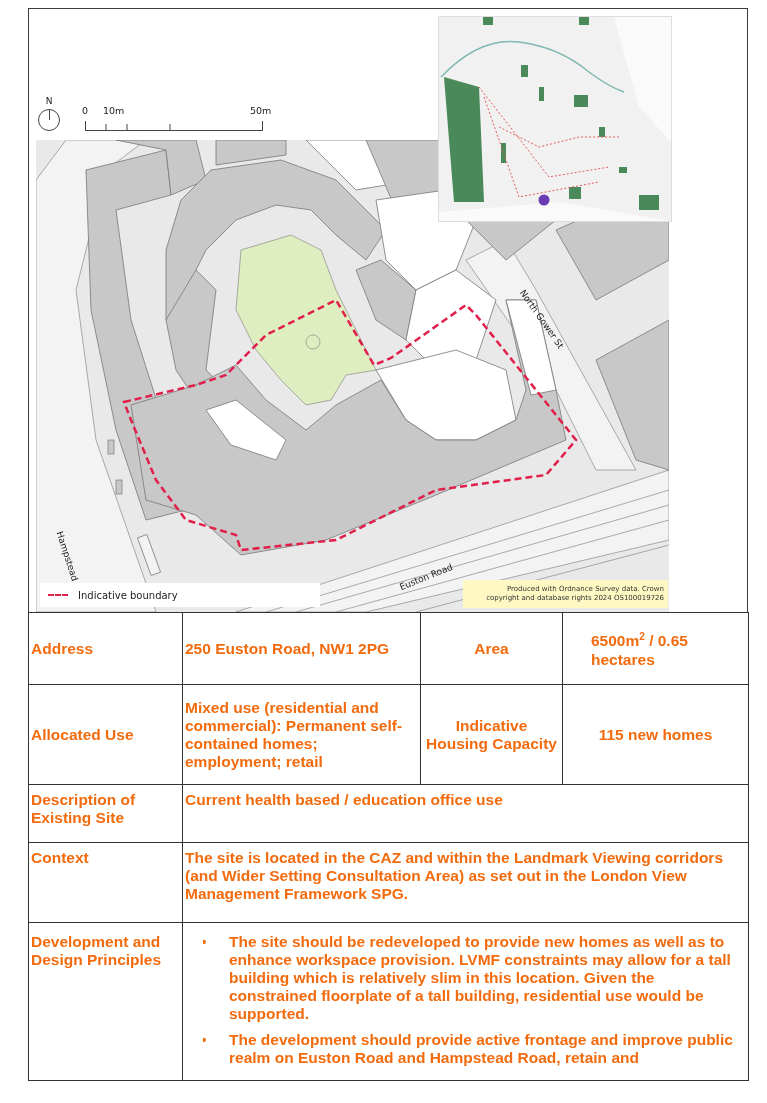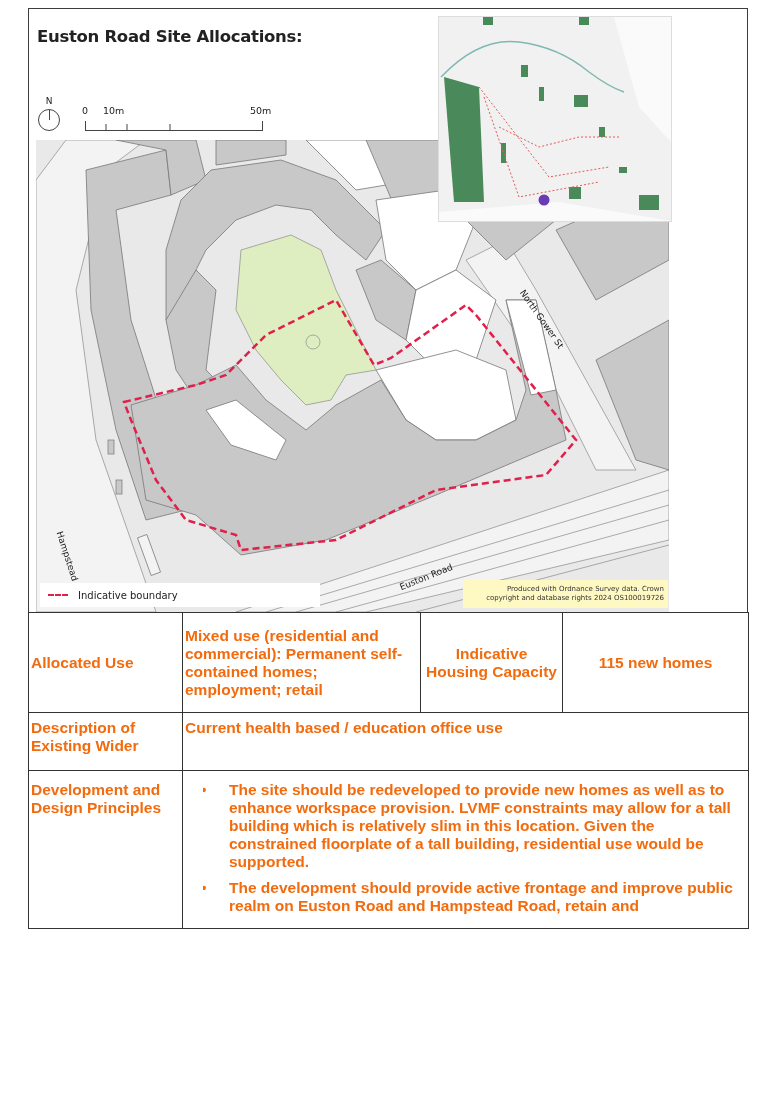--- a/index.html
+++ b/index.html
@@ -33,21 +33,20 @@
   ul.bullets li::before { content:"•"; position:absolute; left:-2px; top:0; }
 </style>
 </head>
 <body>
 
 <div class="frame-top"></div>
 <div class="frame-left"></div>
 <div class="frame-right"></div>
 
 <div class="title-block">
-  <div class="title-1">Euston Road Site Allocations:</div>
 </div>
 
 <div class="north">N</div>
 <div class="north-circle"></div>
 
 <div class="scale">
   <span class="scale-label" style="left:0">0</span>
   <span class="scale-label" style="left:21px">10m</span>
   <span class="scale-label" style="left:168px">50m</span>
 </div>
@@ -145,29 +144,39 @@
 </div>
 
 <table class="info">
   <colgroup>
     <col style="width:154px">
       <col style="width:238px">
       <col style="width:142px">
       <col style="width:186px">
   </colgroup>
   <tbody>
+      <tr style="height:72px">
+    <td>Address</td>
+    <td>250 Euston Road, NW1 2PG</td>
+    <td class="center">Area</td>
+    <td style="padding-left:28px"><span>6500m</span><sup style="font-size:10px">2</sup><span> / 0.65 hectares</span></td>
+  </tr>
   <tr style="height:100px">
     <td>Allocated Use</td>
     <td>Mixed use (residential and commercial): Permanent self-contained homes; employment; retail</td>
     <td class="center" style="padding:0 3px">Indicative Housing Capacity</td>
     <td class="center">115 new homes</td>
   </tr>
   <tr style="height:58px">
-    <td class="top">Description of Existing Wider</td>
+    <td class="top">Description of Existing Site</td>
     <td class="top" colspan="3">Current health based / education office use</td>
+  </tr>
+  <tr style="height:80px">
+    <td class="top">Context</td>
+    <td class="top" colspan="3">The site is located in the CAZ and within the Landmark Viewing corridors (and Wider Setting Consultation Area) as set out in the London View Management Framework SPG.</td>
   </tr>
   <tr style="height:158px">
     <td class="top" style="padding-top:10px">Development and Design Principles</td>
     <td class="top" colspan="3" style="padding-top:10px;padding-left:20px;overflow:hidden">
       <div style="height:136px;overflow:hidden">
         <ul class="bullets">
           <li>The site should be redeveloped to provide new homes as well as to enhance workspace provision. LVMF constraints may allow for a tall building which is relatively slim in this location. Given the constrained floorplate of a tall building, residential use would be supported.</li>
           <li>The development should provide active frontage and improve public realm on Euston Road and Hampstead Road, retain and</li>
         </ul>
       </div>

